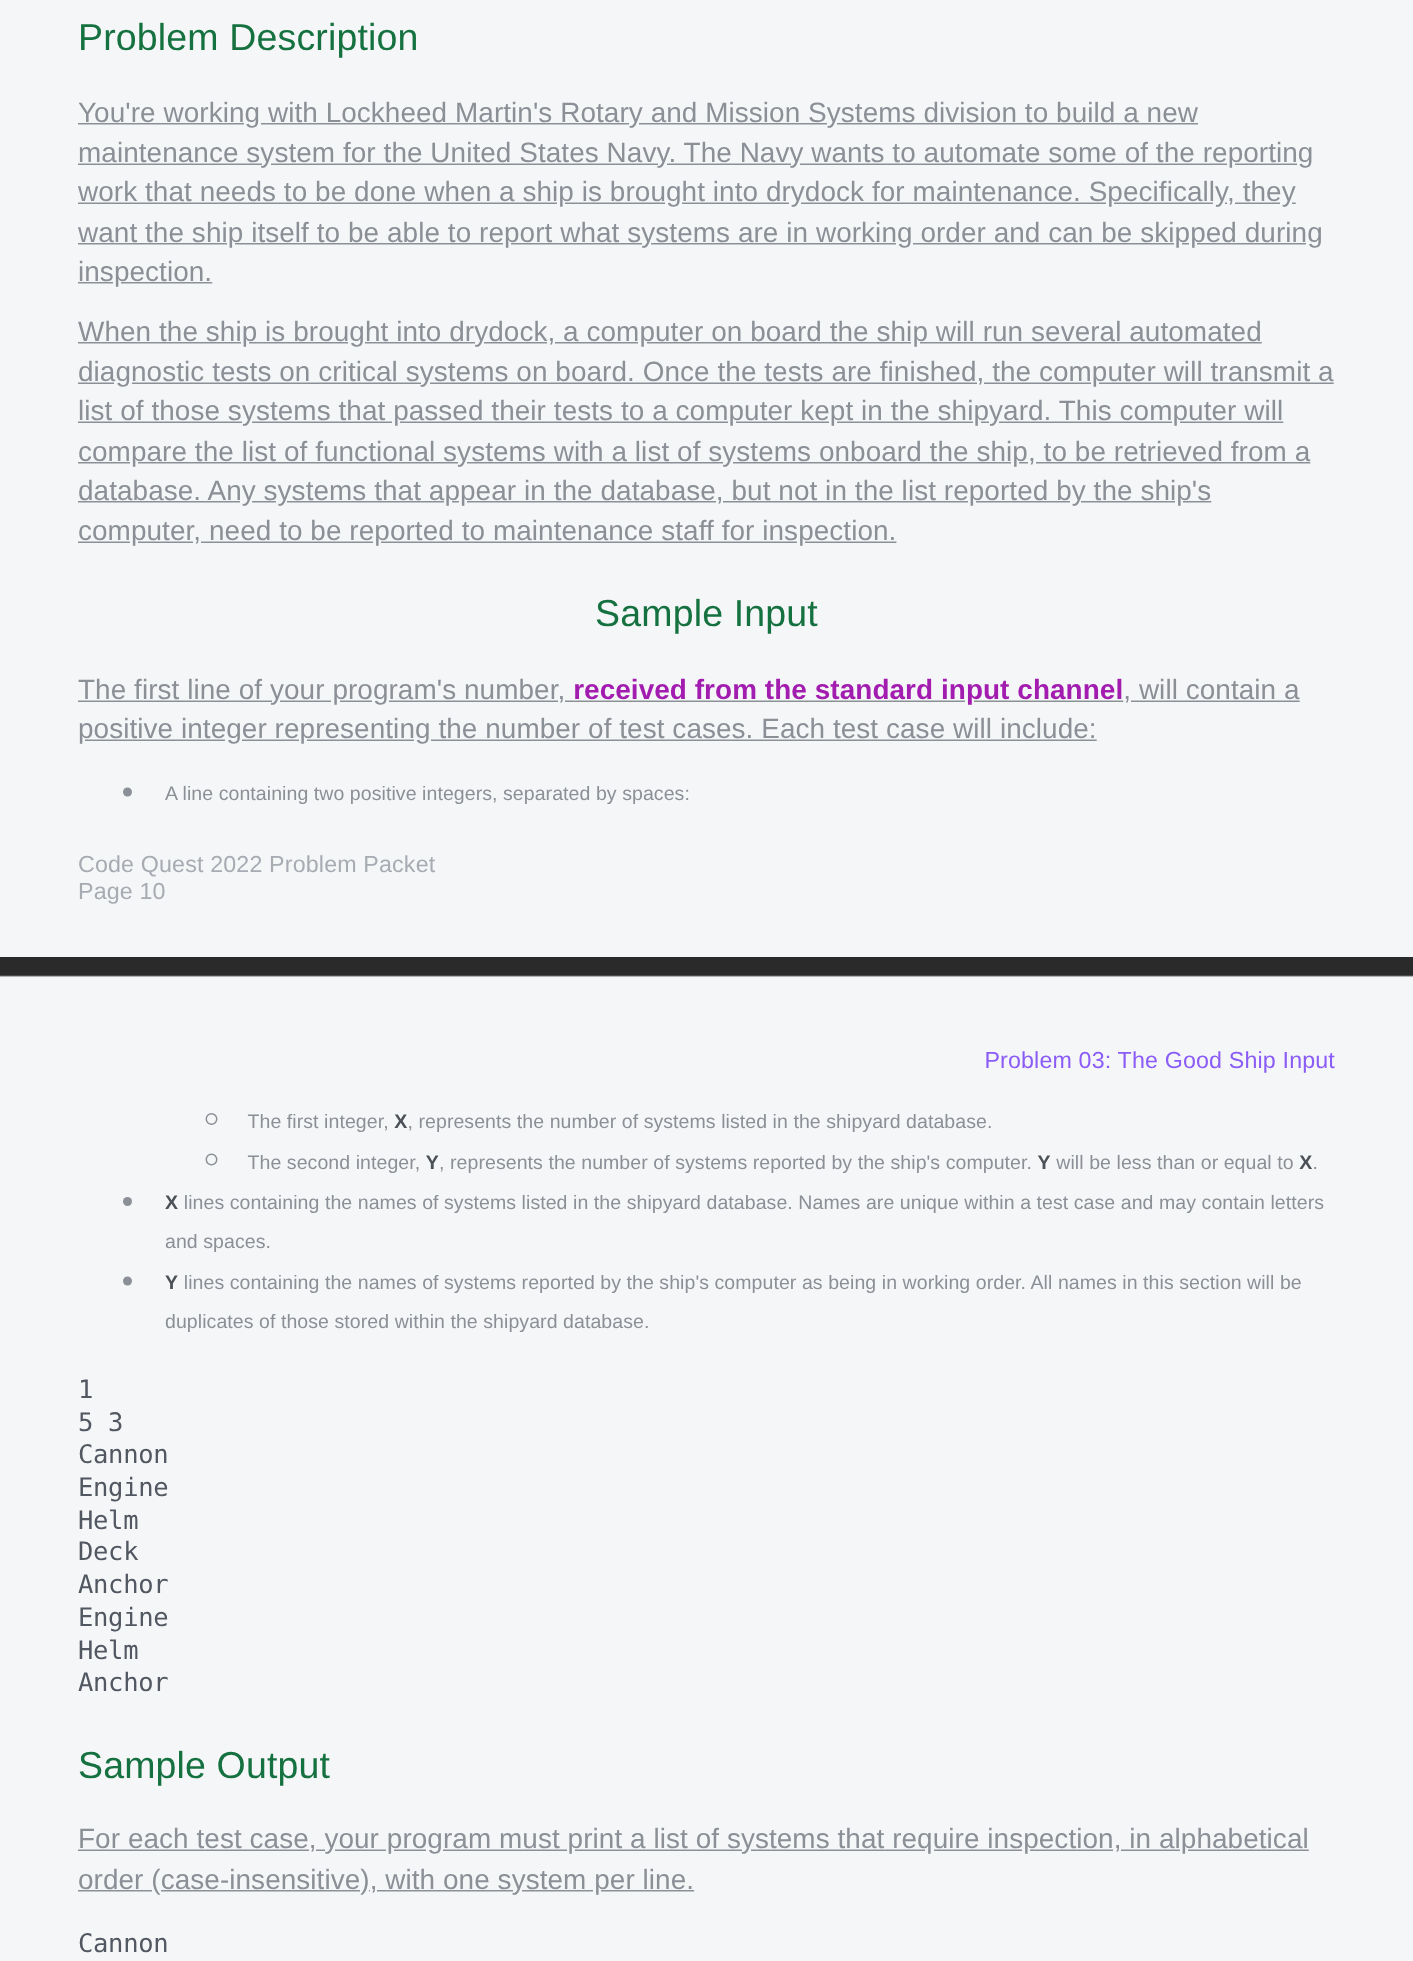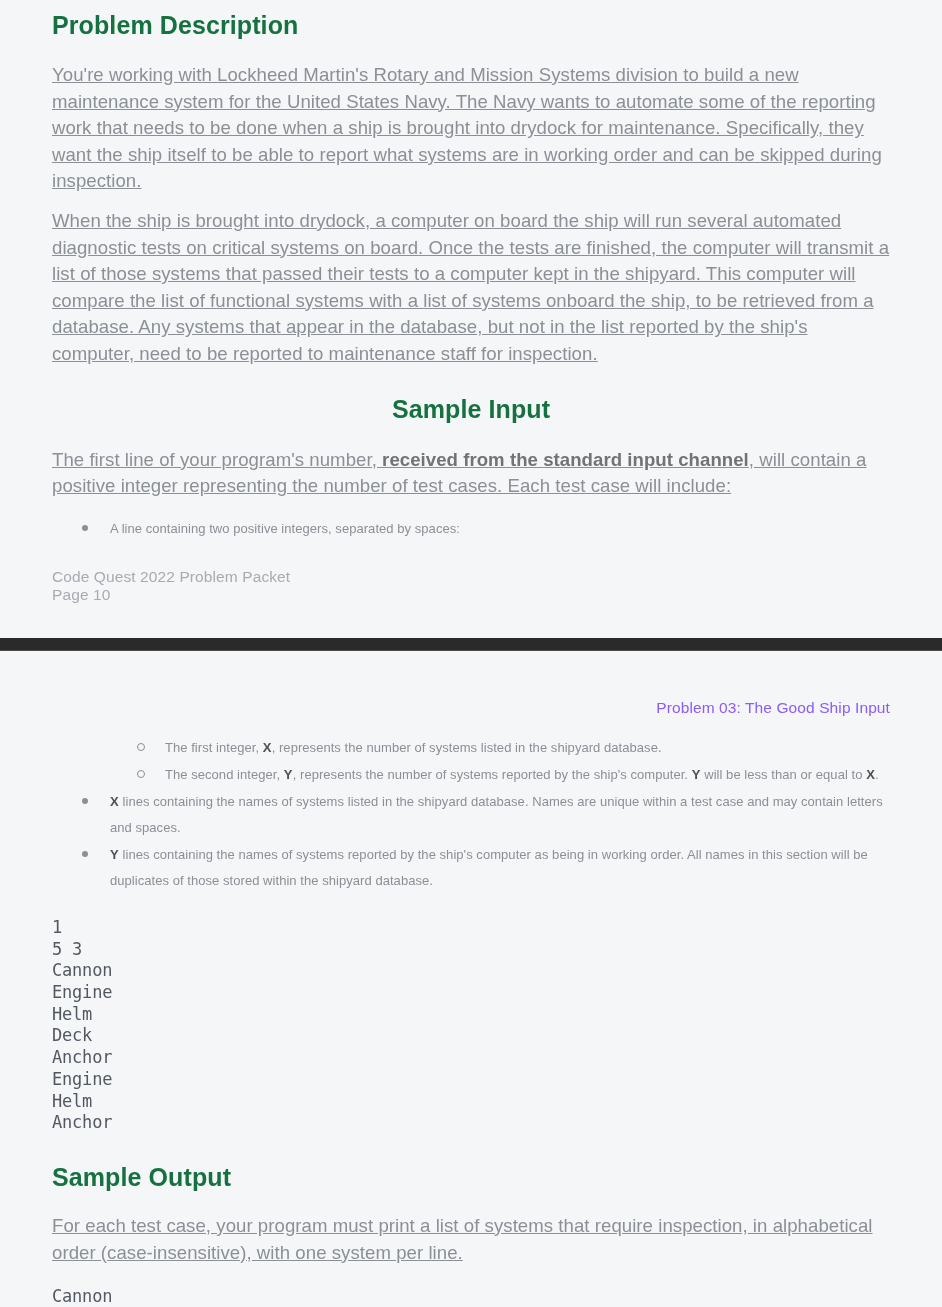--- a/index.html
+++ b/index.html
@@ -22,38 +22,38 @@
     padding: 0 52px;
     box-sizing: border-box;
     width: 942px;
     position: relative;
   }
 
   
   .section-heading {
     color: #15713f;
     font-size: 25px;
-    font-weight: 700;
+    font-weight: 400;
     letter-spacing: 0.1px;
     margin: 0;
     line-height: 1.2;
   }
 
   
   .para {
     color: #8b8f96;
     font-size: 18.6px;
     line-height: 26.6px;
     margin: 0;
     letter-spacing: 0.05px;
     text-decoration: underline;
   }
   .para b,
   .strong-inline {
-    color: #737373;
+    color: #a21caf;
     font-weight: 700;
   }
 
   
   .var {
     color: #4c5158;
     font-weight: 700;
     font-family: "Liberation Sans", sans-serif;
     letter-spacing: 0.2px;
   }

